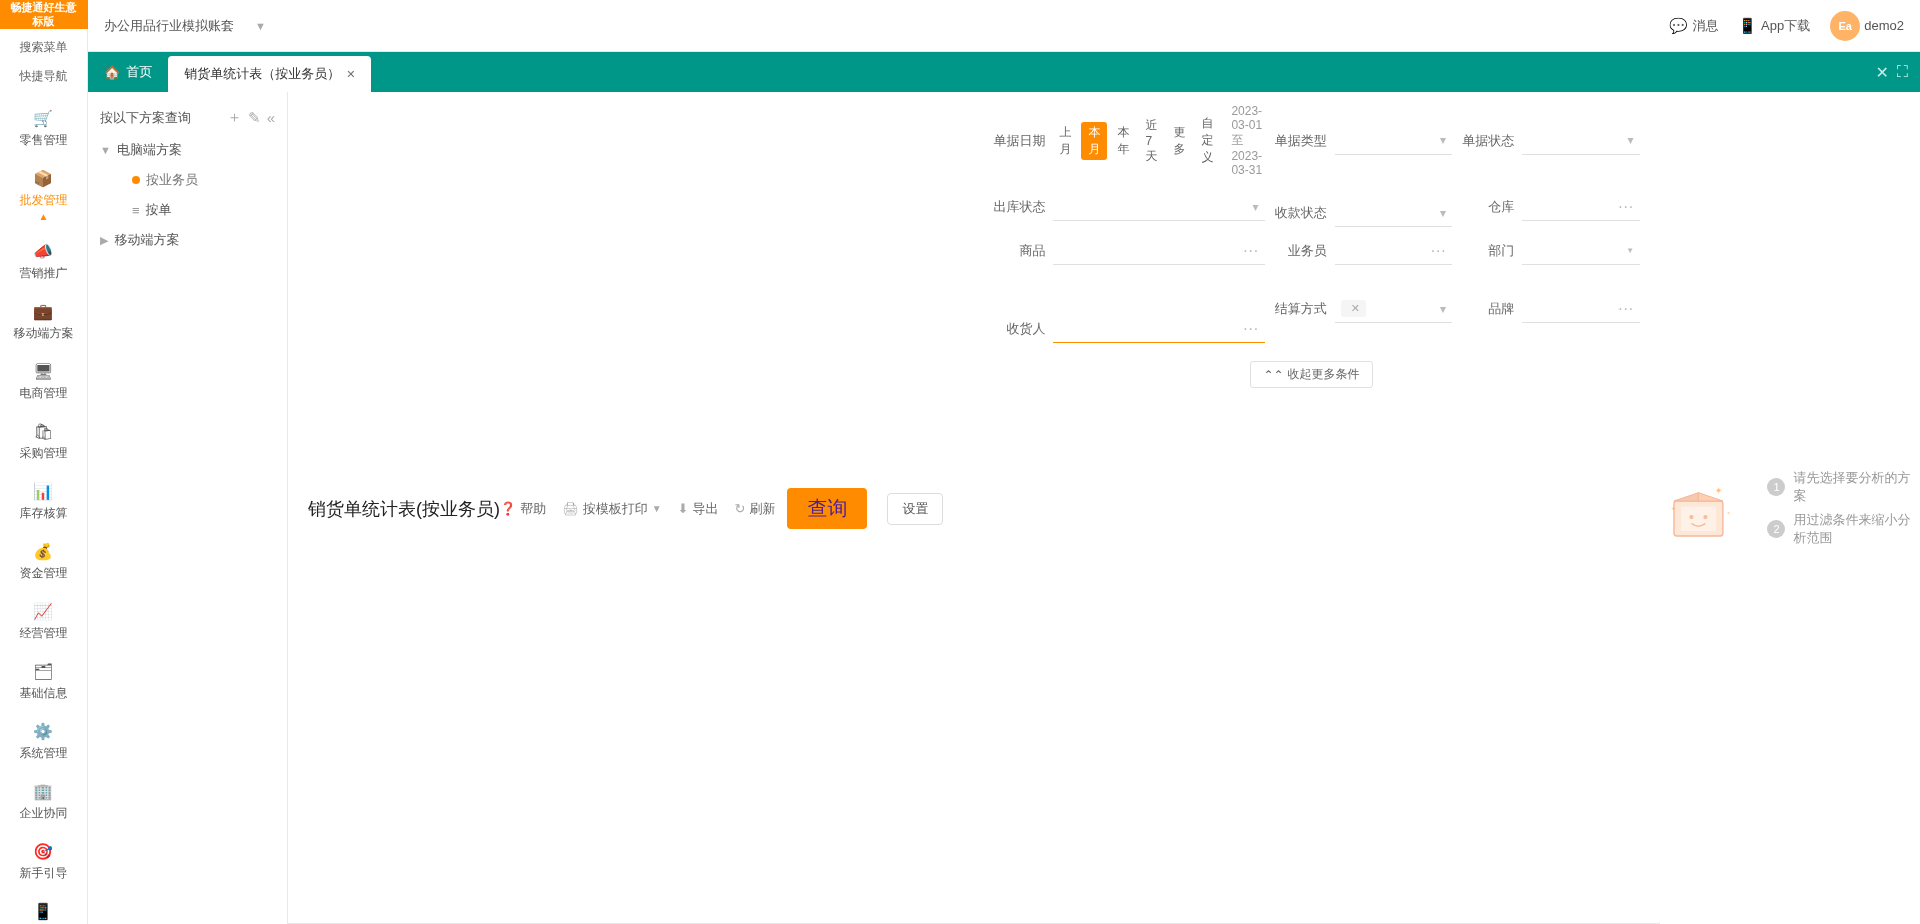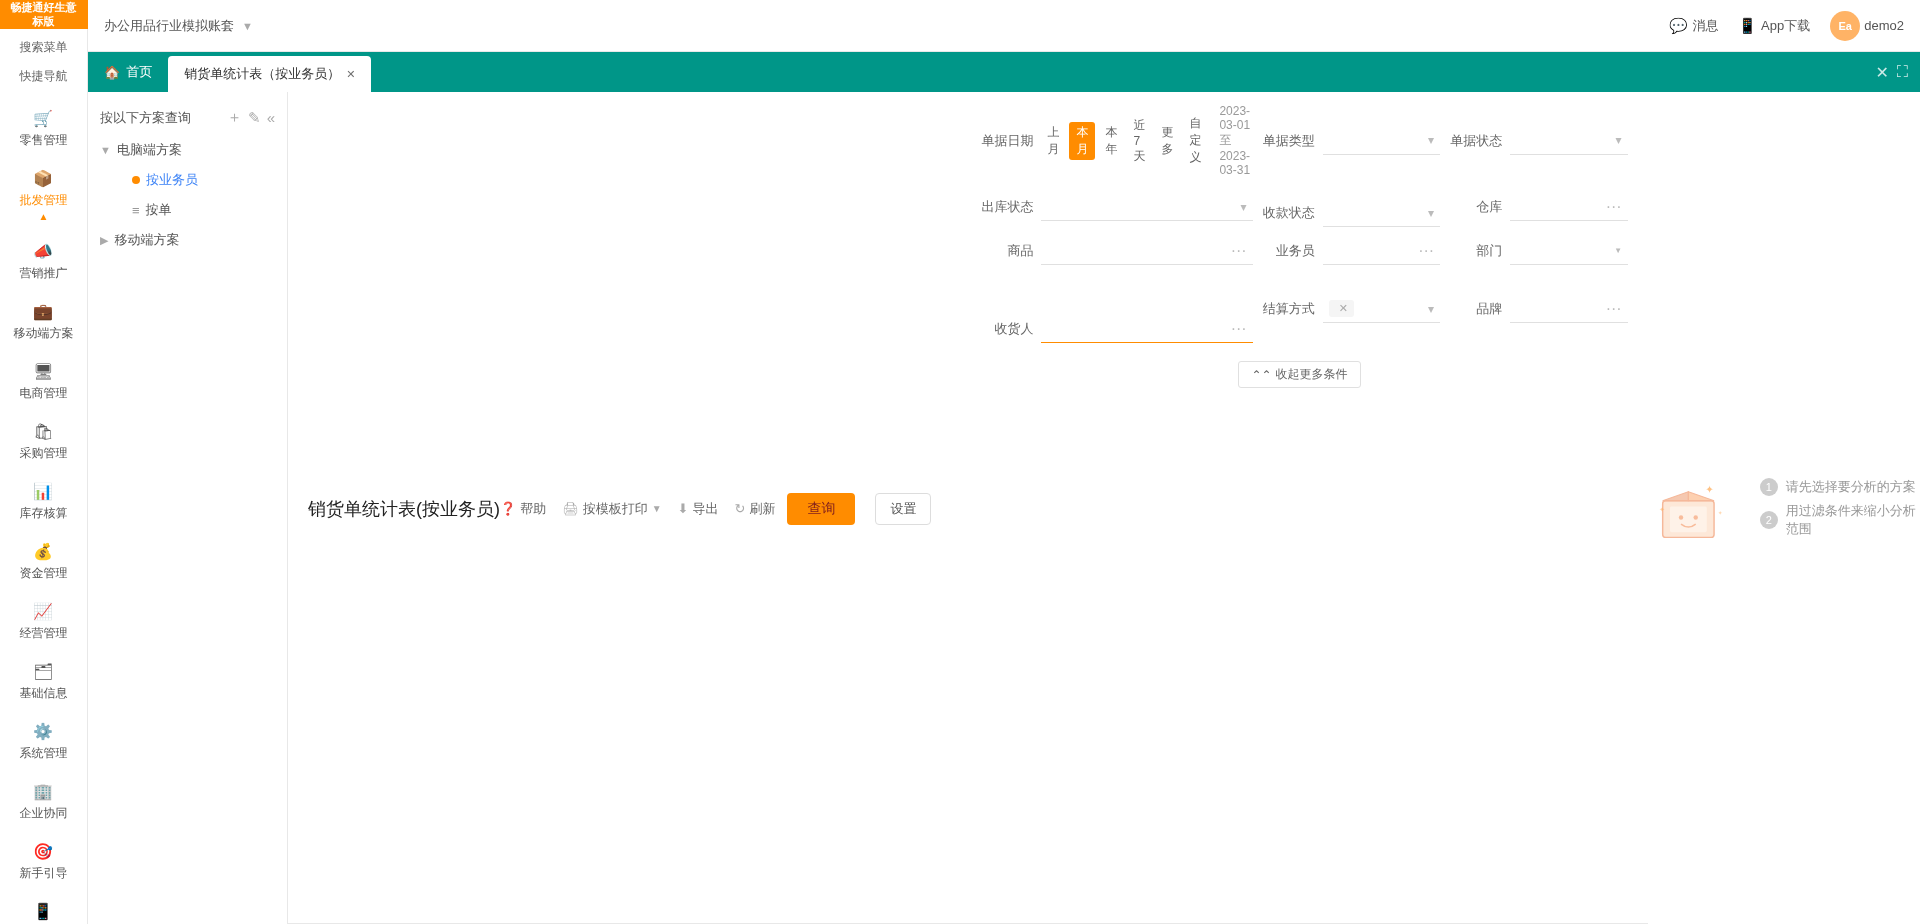--- a/index.html
+++ b/index.html
@@ -15,21 +15,21 @@
     .sidebar-item { width: 88px; padding: 10px 0; font-size: 12px; color: #555; cursor: pointer; text-align: center; display: flex; flex-direction: column; align-items: center; gap: 2px; }
     .sidebar-item.active { color: #ff8c00; }
     .sidebar-item-icon { font-size: 16px; margin-bottom: 2px; }
 
     
     .main { flex: 1; display: flex; flex-direction: column; overflow: hidden; }
 
     
     .top-header { height: 52px; background: #fff; border-bottom: 1px solid #e8e8e8; display: flex; align-items: center; padding: 0 16px; justify-content: space-between; }
     .top-header-left { display: flex; align-items: center; gap: 8px; font-size: 13px; color: #555; }
-    .top-header-dropdown { display: flex; align-items: center; gap: 8px; cursor: pointer; }
+    .top-header-dropdown { display: flex; align-items: center; gap: 21px; cursor: pointer; }
     .top-header-right { display: flex; align-items: center; gap: 20px; font-size: 13px; color: #555; }
     .top-header-btn { display: flex; align-items: center; gap: 4px; cursor: pointer; }
     .avatar { width: 30px; height: 30px; border-radius: 50%; background: #ffb366; display: flex; align-items: center; justify-content: center; color: #fff; font-size: 12px; font-weight: bold; overflow: hidden; }
 
     
     .tab-bar { height: 40px; background: #009688; display: flex; align-items: center; padding: 0 0; }
     .tab-item { height: 40px; display: flex; align-items: center; padding: 0 16px; font-size: 13px; color: rgba(255,255,255,0.85); cursor: pointer; gap: 6px; }
     .tab-item.active { background: #fff; color: #333; border-radius: 4px 4px 0 0; margin-top: 4px; height: 36px; }
     .tab-item .close-x { font-size: 11px; opacity: 0.7; }
     .tab-home { color: #fff; }
@@ -40,36 +40,36 @@
     
     .content { flex: 1; display: flex; overflow: hidden; background: #f5f5f5; }
 
     
     .left-panel { width: 200px; background: #fff; border-right: 1px solid #e8e8e8; padding: 10px 0; overflow-y: auto; }
     .left-panel-header { display: flex; align-items: center; justify-content: space-between; padding: 6px 12px 8px; font-size: 13px; color: #555; }
     .left-panel-header-text { font-weight: 500; }
     .left-panel-actions { display: flex; gap: 6px; align-items: center; color: #aaa; }
     .left-panel-actions span { cursor: pointer; font-size: 15px; }
     .tree-item { display: flex; align-items: center; padding: 6px 12px; font-size: 13px; color: #555; cursor: pointer; gap: 6px; }
-    .tree-item.active { color: #3b82f6; }
+    .tree-item.active { color: #737373; }
     .tree-item .arrow { color: #aaa; font-size: 11px; }
     .tree-child { padding-left: 24px; }
     .tree-child .tree-item { padding-left: 12px; }
     .tree-active-dot { width: 8px; height: 8px; border-radius: 50%; background: #ff8c00; display: inline-block; }
 
     
     .right-panel { flex: 1; display: flex; flex-direction: row; overflow: hidden; }
 
     
     .page-header { background: #fff; padding: 12px 20px 10px; display: flex; align-items: center; justify-content: space-between; border-bottom: 1px solid #e8e8e8; }
     .page-title { font-size: 18px; font-weight: 500; color: #222; }
     .page-actions { display: flex; align-items: center; gap: 16px; font-size: 13px; color: #666; }
     .page-action-btn { display: flex; align-items: center; gap: 4px; cursor: pointer; }
     .page-action-print { display: flex; align-items: center; gap: 4px; cursor: pointer; }
-    .query-btn { background: #ff8c00; color: #7f1d1d; border: none; border-radius: 4px; padding: 7px 20px; font-size: 14px; cursor: pointer; }
+    .query-btn { background: #ff8c00; color: #4c1d95; border: none; border-radius: 4px; padding: 7px 20px; font-size: 20px; cursor: pointer; }
     .settings-btn { background: #fff; color: #555; border: 1px solid #ddd; border-radius: 4px; padding: 6px 14px; font-size: 13px; cursor: pointer; margin-left: 8px; }
 
     
     .filter-area { background: #fff; padding: 12px 20px; border-bottom: 1px solid #e8e8e8; }
     .filter-row { display: flex; align-items: center; gap: 0; margin-bottom: 10px; }
     .filter-row:last-child { margin-bottom: 0; }
     .filter-label { min-width: 70px; font-size: 13px; color: #666; text-align: right; padding-right: 8px; flex-shrink: 0; }
     .filter-field { flex: 1; display: flex; align-items: center; border-bottom: 1px solid #e0e0e0; padding: 4px 6px; position: relative; min-height: 28px; }
     .filter-field.active { border-bottom-color: #ff8c00; }
     .filter-field-input { flex: 1; border: none; outline: none; font-size: 13px; background: transparent; color: #333; }

